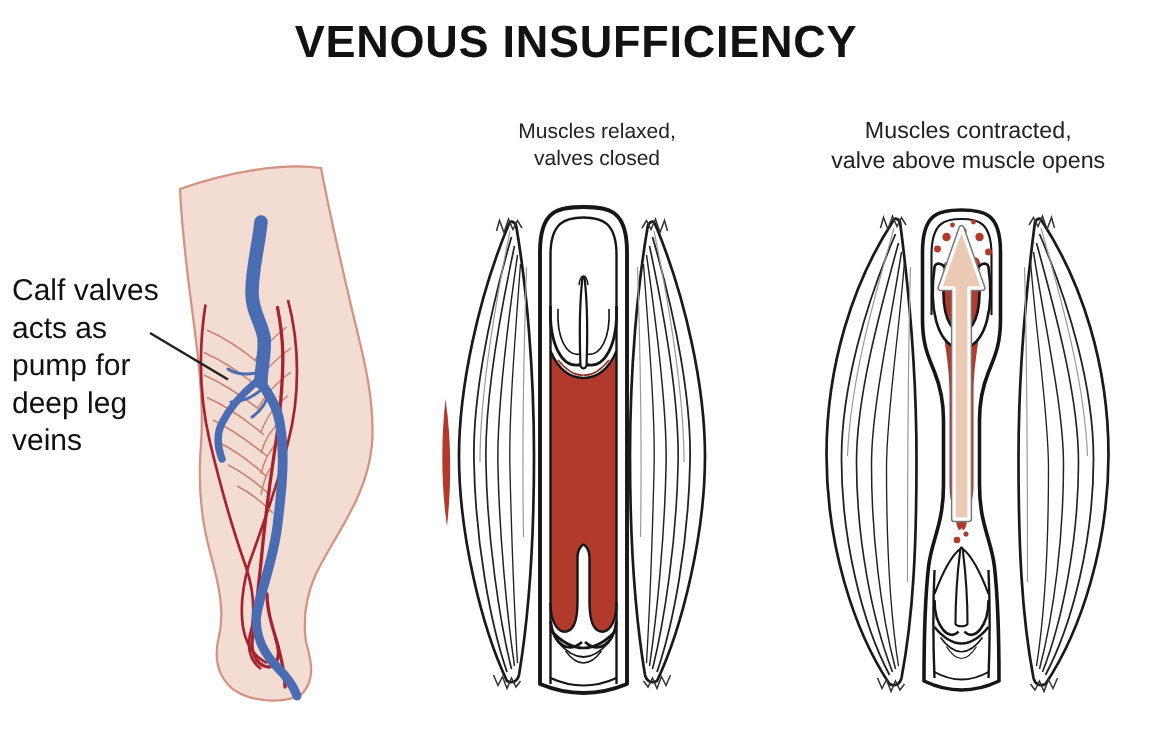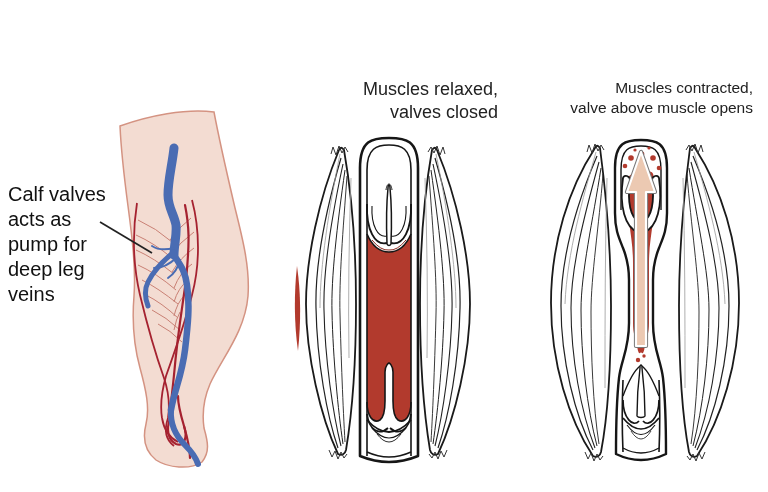--- a/index.html
+++ b/index.html
@@ -12,36 +12,37 @@
     text-align:center;font-size:30px;font-weight:bold;color:#121212;
     letter-spacing:.5px;
   }
   .caption{color:#222;}
   .caption-leg{
     position:absolute;left:8px;top:182px;width:118px;
     font-size:20px;line-height:25px;color:#111;
   }
   .caption-mid{
     position:absolute;left:298px;top:78px;width:200px;
-    text-align:right;font-size:18px;line-height:1.3;white-space:pre-line;
+    text-align:center;font-size:14px;line-height:1.3;white-space:pre-line;
   }
   .caption-right{
     position:absolute;left:538px;top:78px;width:215px;
-    text-align:right;font-size:15.5px;line-height:1.3;white-space:pre-line;
+    text-align:center;font-size:15.5px;line-height:1.3;white-space:pre-line;
   }
   .leg-svg{position:absolute;left:90px;top:100px;}
   .mid-svg{position:absolute;left:293px;top:118px;}
   .right-svg{position:absolute;left:545px;top:118px;}
   svg{display:block;}
 </style>
 </head>
 <body>
 
 <div class="canvas">
 
+  <h1 class="figure-title">VENOUS INSUFFICIENCY</h1>
 
   <div class="caption caption-leg">Calf valves acts as pump for deep leg veins</div>
 
   <svg class="leg-svg" width="180" height="380" viewBox="0 0 180 380">
 
     <path d="M30,26 C58,16 96,8 124,12 C130,44 138,78 145,108 C153,140 160,168 158,196
          C155,232 132,258 120,284 C114,298 112,314 114,328 C118,342 120,352 112,362
          C100,370 78,368 66,360 C56,352 52,340 56,324 C60,308 56,290 50,268
          C44,246 42,220 44,196 C46,168 42,136 38,106 C34,76 31,48 30,26 Z" fill="#f3dcd2" stroke="#d49382" stroke-width="1.5"></path>
 

